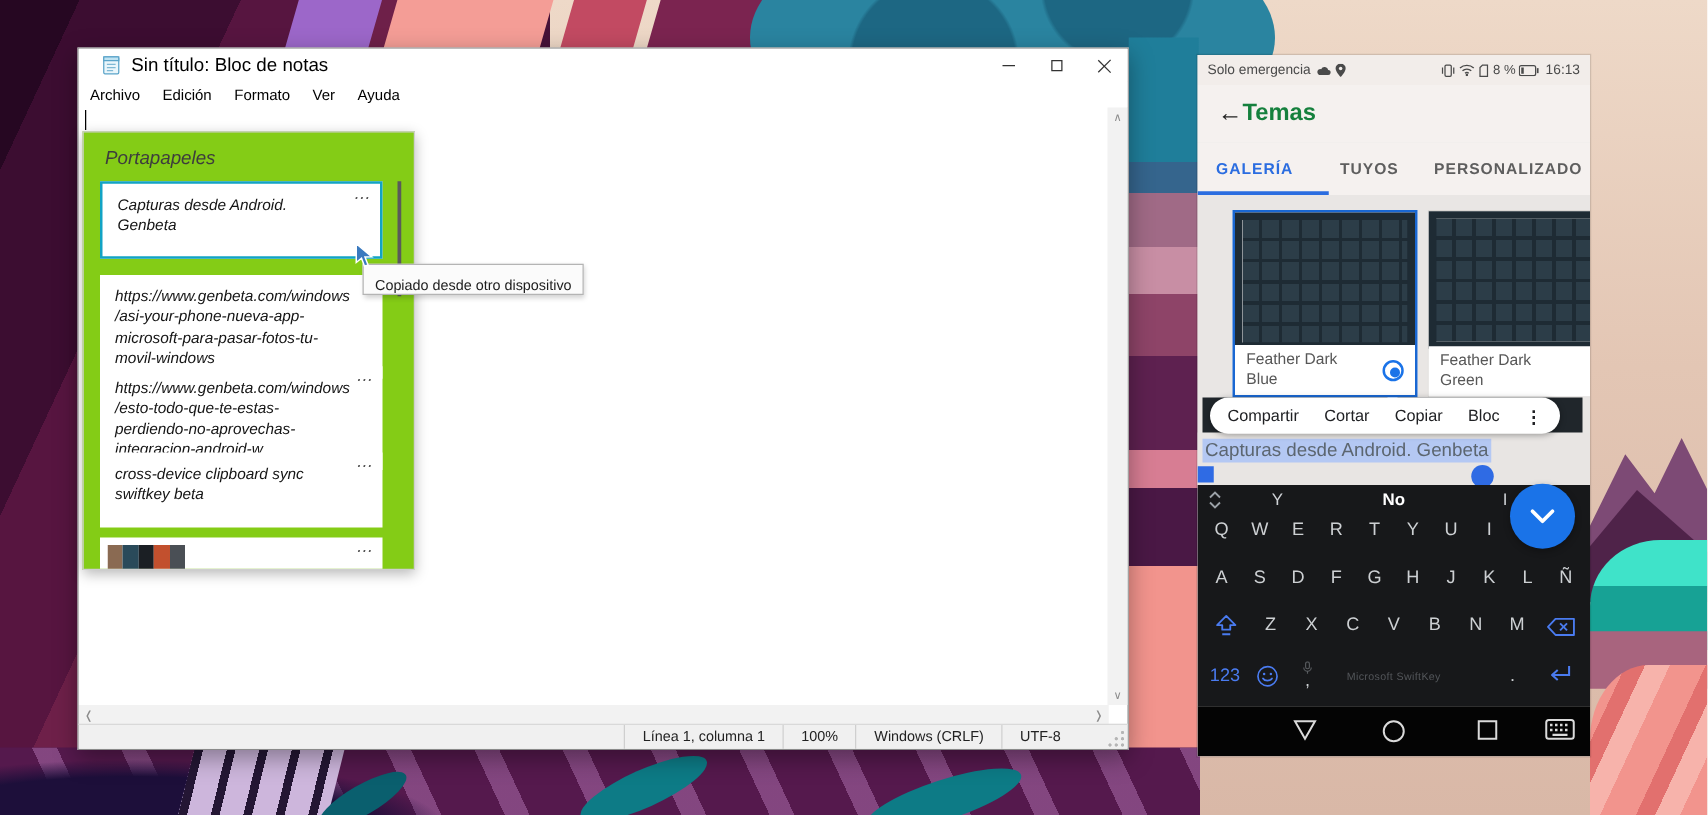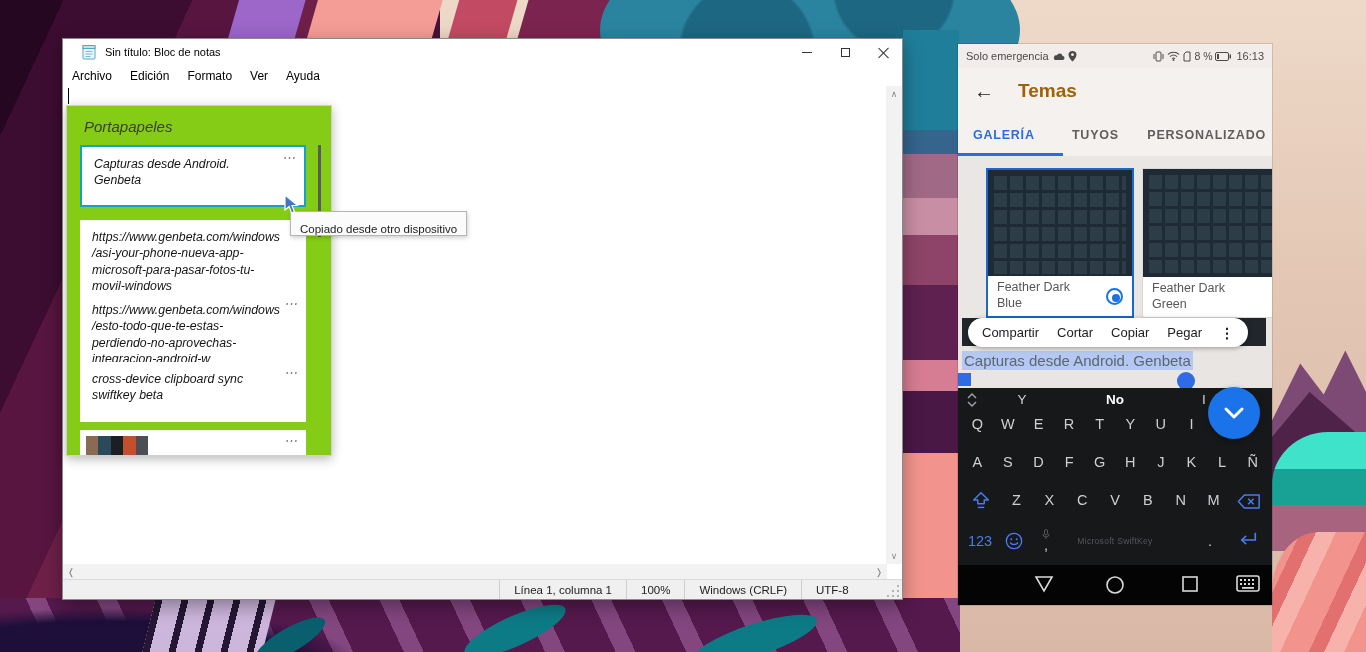--- a/index.html
+++ b/index.html
@@ -41,21 +41,21 @@
     background:linear-gradient(180deg,#3fe3c9 0 42%, #17a295 42% 100%); border-radius:60% 0 0 0; }
   .bg-right .mauve { position:absolute; left:0; top:505px; width:94px; height:46px; background:#a8647e; }
   .bg-right .pinkwaves { position:absolute; left:0; top:532px; width:94px; height:120px;
     background:repeating-linear-gradient(115deg,#f2948d 0 26px,#e2706e 26px 40px,#f7b3ab 40px 58px); border-radius:50% 0 0 0; }
 
   
   .np { position:absolute; left:62px; top:38px; width:841px; height:562px; background:#fff;
     border:1px solid #8a8a8a; box-shadow:0 6px 18px rgba(0,0,0,.35); }
   .np-titlebar { position:absolute; left:0; top:0; width:100%; height:26px; background:#fff; display:flex; align-items:center; }
   .np-icon { margin-left:19px; width:15px; height:16px; }
-  .np-title { margin-left:8px; font-size:11px; color:#000; }
+  .np-title { margin-left:8px; font-size:15px; color:#000; }
   .np-controls { position:absolute; right:0; top:0; height:26px; display:flex; }
   .np-ctl { width:38px; height:26px; display:flex; align-items:center; justify-content:center; }
   .glyph-min { width:10px; height:1px; background:#333; }
   .glyph-max { width:9px; height:9px; border:1px solid #333; }
   .glyph-close { position:relative; width:11px; height:11px; }
   .glyph-close::before,.glyph-close::after { content:""; position:absolute; left:5px; top:-1px; width:1.4px; height:14px; background:#333; }
   .glyph-close::before { transform:rotate(45deg); } .glyph-close::after { transform:rotate(-45deg); }
   .np-menubar { position:absolute; left:0; top:26px; width:100%; height:21px; background:#fff; display:flex; align-items:center; font-size:12px; color:#000; }
   .np-menu { padding:2px 9px; }
   .np-textarea { position:absolute; left:0; top:47px; width:824px; height:478px; background:#fff; }
@@ -99,21 +99,21 @@
 
   
   .ph { position:absolute; left:958px; top:44px; width:314px; height:561px; background:#e9e6e4; box-shadow:0 0 0 1px rgba(0,0,0,.12); overflow:hidden; font-family:"Liberation Sans",sans-serif; }
   .ph-status { position:absolute; left:0; top:0; width:100%; height:24px; background:#f2edea; display:flex; align-items:center; padding:0 8px; color:#4a4a4a; }
   .ph-carrier { font-size:11px; }
   .ph-status .right { margin-left:auto; display:flex; align-items:center; gap:3px; }
   .ph-batt-pct { font-size:10.5px; }
   .ph-time { font-size:11px; margin-left:2px; }
   .ph-header { position:absolute; left:0; top:24px; width:100%; height:46px; background:#f5f1ef; display:flex; align-items:center; }
   .ph-back { margin-left:16px; font-size:20px; color:#212121; }
-  .ph-title { margin-left:24px; font-size:19px; font-weight:700; color:#a16207; }
+  .ph-title { font-size:19px; font-weight:700; color:#15803d; }
   .ph-tabs { position:absolute; left:0; top:70px; width:100%; height:42px; background:#f5f1ef; display:flex; }
   .ph-tab { flex:1; display:flex; align-items:center; justify-content:center; text-align:center;
     font-size:12.5px; font-weight:700; letter-spacing:.8px; color:#5e5e5e; line-height:1.15; padding:0 6px; }
   .ph-tab.active { color:#2b6de0; }
   .ph-tab-underline { position:absolute; left:0; bottom:0; width:105px; height:3px; background:#2b6de0; }
   .ph-content { position:absolute; left:0; top:112px; width:100%; height:232px; background:#e9e6e4; }
   .theme-card { position:absolute; top:12px; width:148px; height:150px; background:#fff;margin-left:24px; }
   .tc1 { left:4px; border:2px solid #1967d2; }
   .tc2 { left:160px; border:1px solid #dad7d4; }
   .tc-preview { position:absolute; left:0; top:0; width:100%; height:110px; background:#1e2b34; border:6px solid #1e2b34;
@@ -342,21 +342,21 @@
           <span class="tc-name">Feather Dark Green</span>
         </div>
       </div>
       <div class="row2-strip r2a"></div>
       <div class="row2-strip r2b"></div>
 
       <div class="ctx-menu">
         <span class="ctx-item">Compartir</span>
         <span class="ctx-item">Cortar</span>
         <span class="ctx-item">Copiar</span>
-        <span class="ctx-item">Pegar</span>
+        <span class="ctx-item">Bloc</span>
         <span class="ctx-more">⋮</span>
       </div>
 
       <div class="fab">
         <svg width="22" height="14" viewBox="0 0 22 14">
           <polyline points="3,3 11,11 19,3" fill="none" stroke="#fff" stroke-width="3" stroke-linecap="round" stroke-linejoin="round"></polyline>
         </svg>
       </div>
     </div>
 

